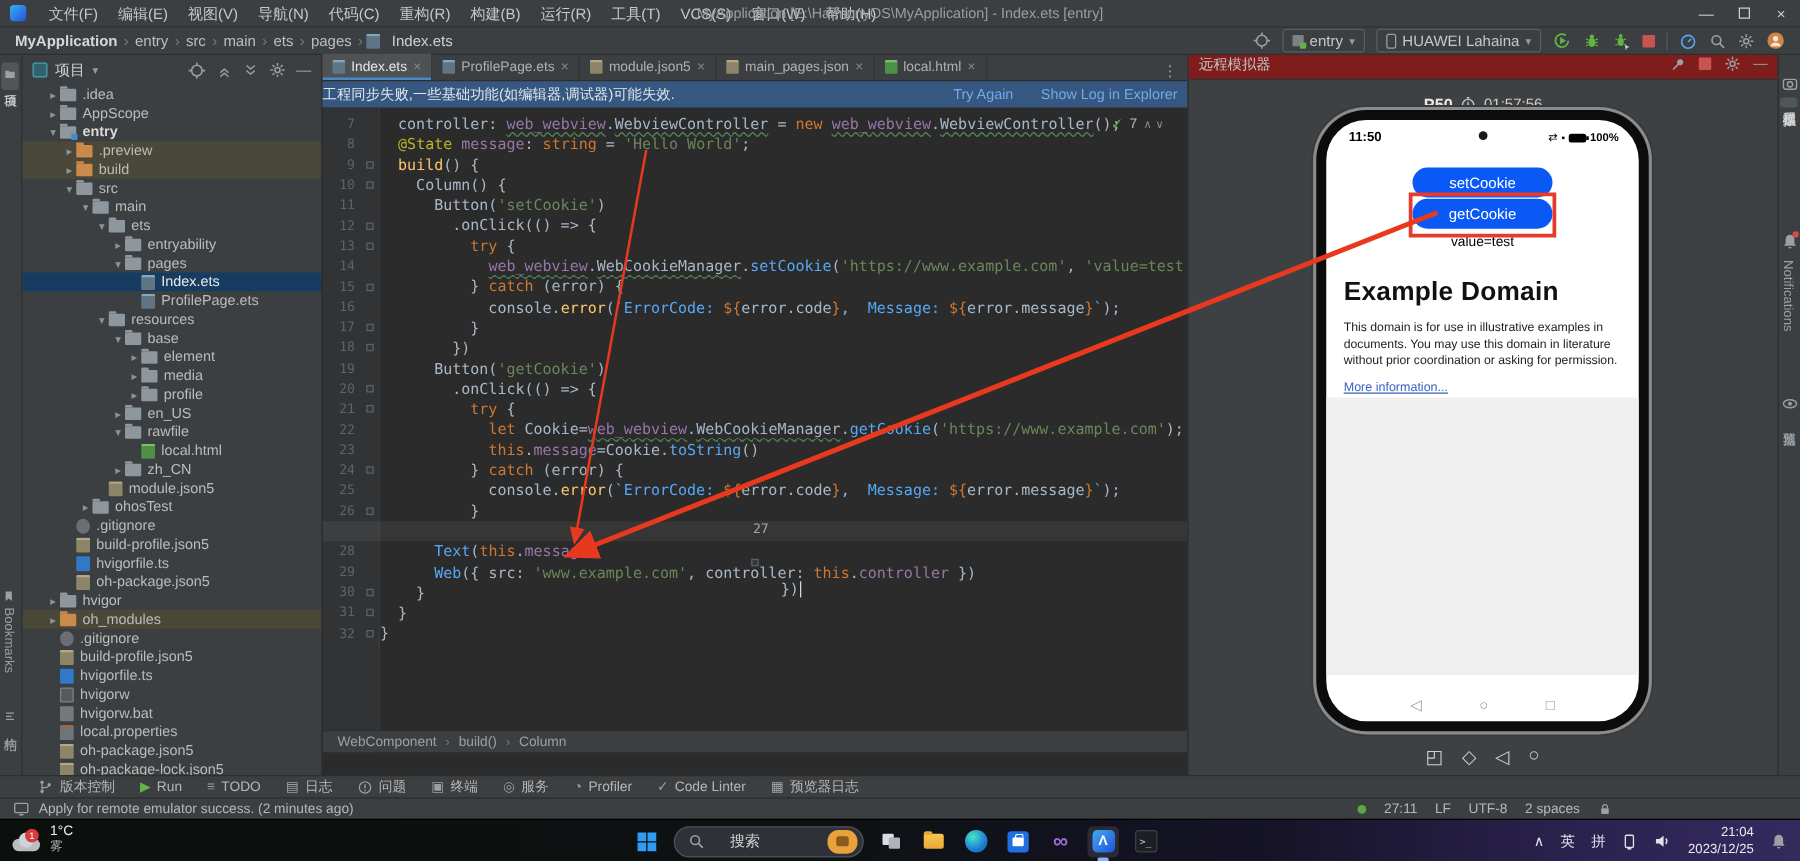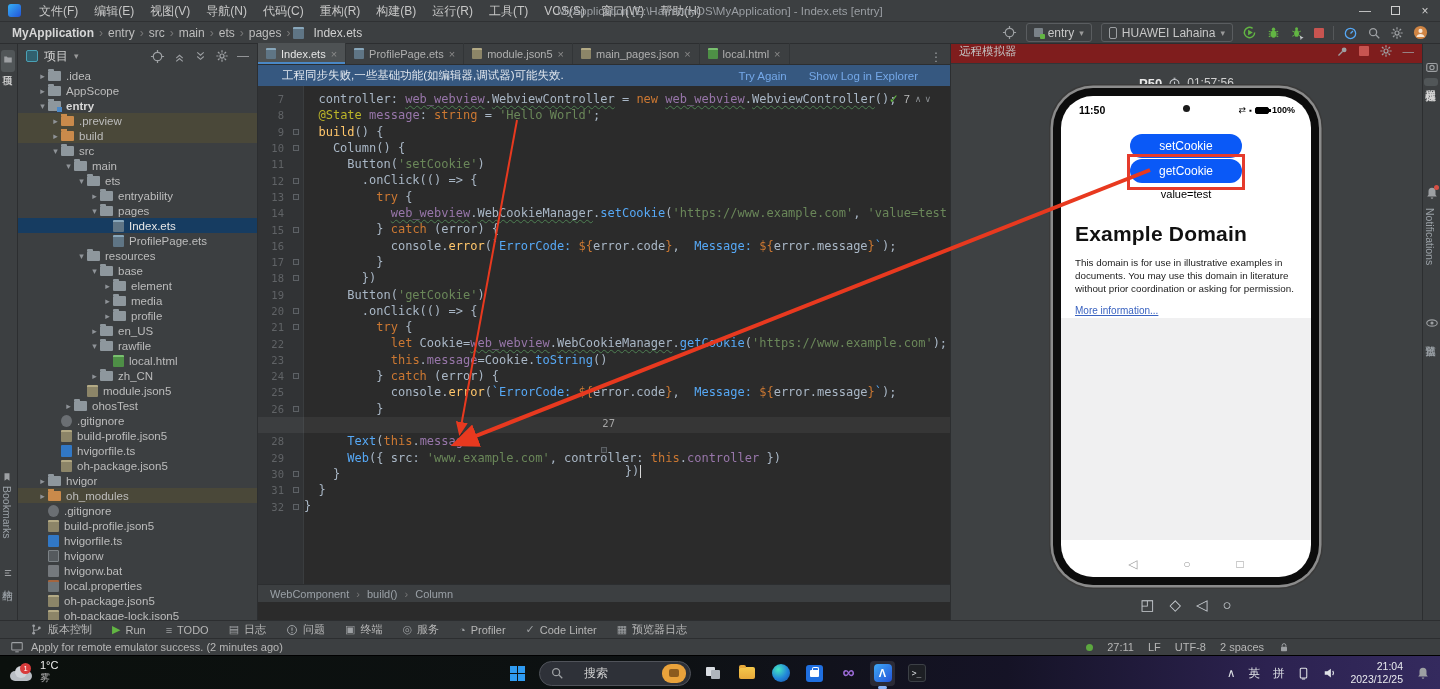--- a/index.html
+++ b/index.html
@@ -67,21 +67,21 @@
   .i-git { background:#6b6f73; border-radius:50%; }
 
   
   #editor { position:absolute; left:258px; top:44px; width:692px; height:576px; background:#2b2b2b; }
   #tabbar { height:21px; background:#3c3f41; display:flex; align-items:flex-end; border-bottom:1px solid #2c2e30; }
   .tab { height:21px; display:flex; align-items:center; gap:5px; padding:0 8px; font-size:11px; color:#b0b0b0; border-right:1px solid #323537; }
   .tab .fico { margin-right:0; flex:0 0 10px; width:10px; height:11px; }
   .tab.active { background:#4e5254; color:#e6e6e6; box-shadow:inset 0 -2px 0 #4a88c7; }
   .tab-close { color:#8a8a8a; font-size:11px; }
   #tab-more { margin-left:auto; padding:0 8px; color:#9da0a3; }
-  #banner { height:21px; background:#365880; display:flex; align-items:center; padding:0 24px; font-size:11.5px; color:#dfe5ec;gap:31px; }
+  #banner { height:21px; background:#365880; display:flex; align-items:center; padding:0 0; font-size:11.5px; color:#dfe5ec;gap:31px; }
   #banner-actions { margin-left:auto; display:flex; gap:22px; padding-right:8px; }
   #banner-actions span { color:#74a8e8; cursor:pointer; }
   #codewrap { position:relative; height:516px; overflow:hidden; }
   #gutter-bg { position:absolute; left:0; top:0; bottom:0; width:46px; background:#313335; border-right:1px solid #3a3d3f; }
   #code { position:relative; padding-top:5px; font-family:"DejaVu Sans Mono",monospace; font-size:12px; }
   .crow { height:16.3px; display:flex; align-items:center; position:relative; }
   .crow.cur { background:rgba(255,255,255,.055);flex-direction:column; }
   .ln { width:30px; text-align:right; color:#606366; font-size:10.5px; padding-right:4px; flex:0 0 30px; }
   .crow.cur .ln { color:#a6a6a6; }
   .foldc { width:16px; flex:0 0 16px; display:flex; justify-content:center; }

